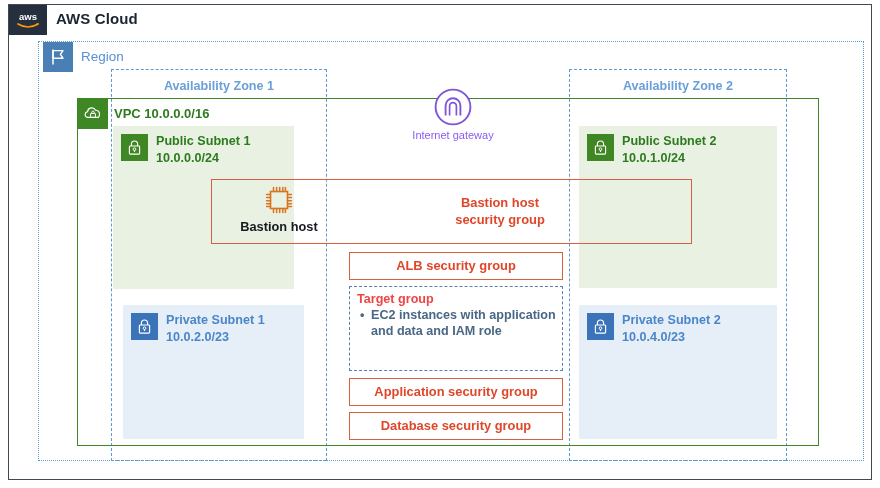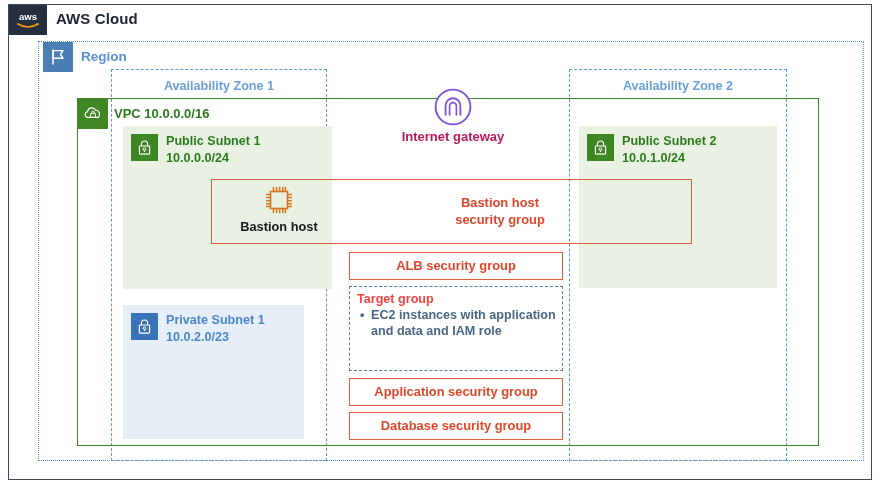--- a/index.html
+++ b/index.html
@@ -47,21 +47,21 @@
   .region-icon {
     position: absolute;
     left: 34px; top: 37px;
     width: 30px; height: 30px;
     background: #4a7fb5;
     display: flex; align-items: center; justify-content: center;
   }
   .region-label {
     position: absolute;
     left: 72px; top: 44px;
-    font-size: 13.5px; font-weight: bold;
+    font-size: 13.5px; font-weight: normal;
     color: #5a8fd0;
   }
 
   
   .az-box {
     position: absolute;
     top: 64px; height: 392px;
     border: 1.6px dashed #5a9bd5;
   }
   #az1 { left: 102px; width: 216px; }
@@ -113,38 +113,38 @@
   .subnet-icon-private { background: #3b73b9; }
   .subnet-text {
     position: absolute;
     left: 43px; top: 7px;
     font-size: 12.6px; font-weight: bold;
     line-height: 1.38;
   }
   .subnet-text-public { color: #2d7a1f; }
   .subnet-text-private { color: #4a86c8; }
 
-  #pub1 { left: 114px; top: 121px; width: 209px; height: 163px; }
+  #pub1 { left: 104px; top: 121px; width: 181px; height: 163px; }
   #pub2 { left: 570px; top: 121px; width: 198px; height: 162px; }
   #priv1 { left: 114px; top: 300px; width: 181px; height: 134px; padding-left: 36px; }
   #priv2 { left: 570px; top: 300px; width: 198px; height: 134px; }
 
   
   .igw-icon {
     position: absolute;
     left: 424px; top: 82px;
     width: 40px; height: 40px;
   }
   .igw-label {
     position: absolute;
     left: 344px; top: 124px;
     width: 200px;
     text-align: center;
-    font-size: 13px; font-weight: bold;
-    color: #be185d;
+    font-size: 11px; font-weight: normal;
+    color: #8b5cf6;
   }
 
   
   .sg-box {
     position: absolute;
     border: 1.7px solid #d9603e;
     background: transparent;
     display: flex; align-items: center; justify-content: center;
     text-align: center;
     color: #e0472a;
@@ -291,20 +291,34 @@
         <circle cx="8.5" cy="10.2" r="1.35" stroke="#ffffff" stroke-width="1" fill="none"></circle>
         <path d="M8.5 11.2 L8.5 13" stroke="#ffffff" stroke-width="1" fill="none"></path>
       </svg>
     </div>
     <div class="subnet-text subnet-text-private">
       <div>Private Subnet 1</div>
       <div>10.0.2.0/23</div>
     </div>
   </div>
 
+  <div class="subnet subnet-private" id="priv2">
+    <div class="subnet-icon subnet-icon-private">
+      <svg width="17" height="17" viewBox="0 0 17 17">
+        <rect x="3.4" y="7" width="10.2" height="8.1" rx="0.8" stroke="#ffffff" stroke-width="1.15" fill="none"></rect>
+        <path d="M5.4 7 L5.4 5.1 A3.1 3.1 0 0 1 11.6 5.1 L11.6 7" stroke="#ffffff" stroke-width="1.15" fill="none"></path>
+        <circle cx="8.5" cy="10.2" r="1.35" stroke="#ffffff" stroke-width="1" fill="none"></circle>
+        <path d="M8.5 11.2 L8.5 13" stroke="#ffffff" stroke-width="1" fill="none"></path>
+      </svg>
+    </div>
+    <div class="subnet-text subnet-text-private">
+      <div>Private Subnet 2</div>
+      <div>10.0.4.0/23</div>
+    </div>
+  </div>
 
   <div class="igw-icon">
     <svg width="40" height="40" viewBox="0 0 40 40">
       <circle cx="20" cy="20" r="17.4" stroke="#7f56d9" stroke-width="1.9" fill="#ffffff"></circle>
       <path d="M12.6 28.4 L12.6 18.6 A7.4 7.4 0 0 1 27.4 18.6 L27.4 28.4" stroke="#7f56d9" stroke-width="1.9" fill="none"></path>
       <path d="M16.6 28.4 L16.6 19 A3.4 3.4 0 0 1 23.4 19 L23.4 28.4" stroke="#7f56d9" stroke-width="1.7" fill="none"></path>
     </svg>
   </div>
   <div class="igw-label">Internet gateway</div>
 

